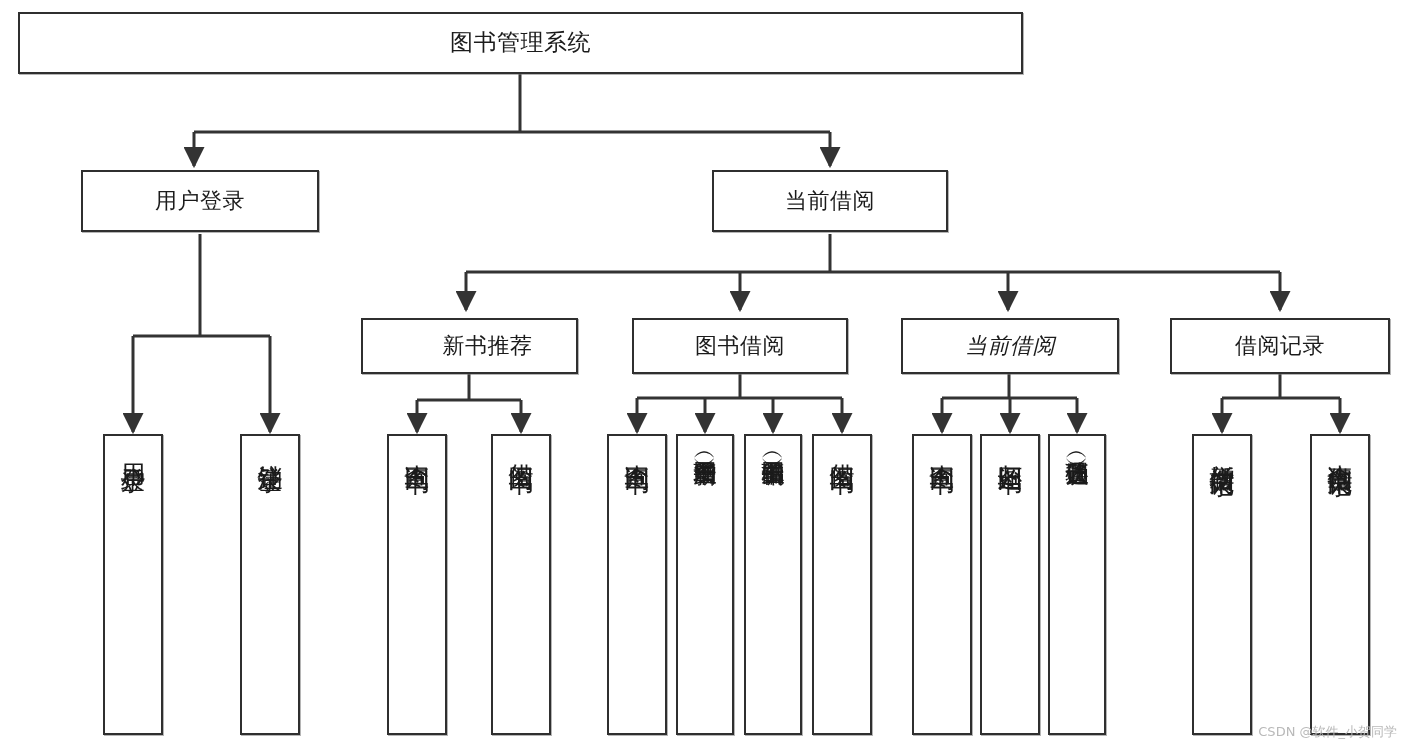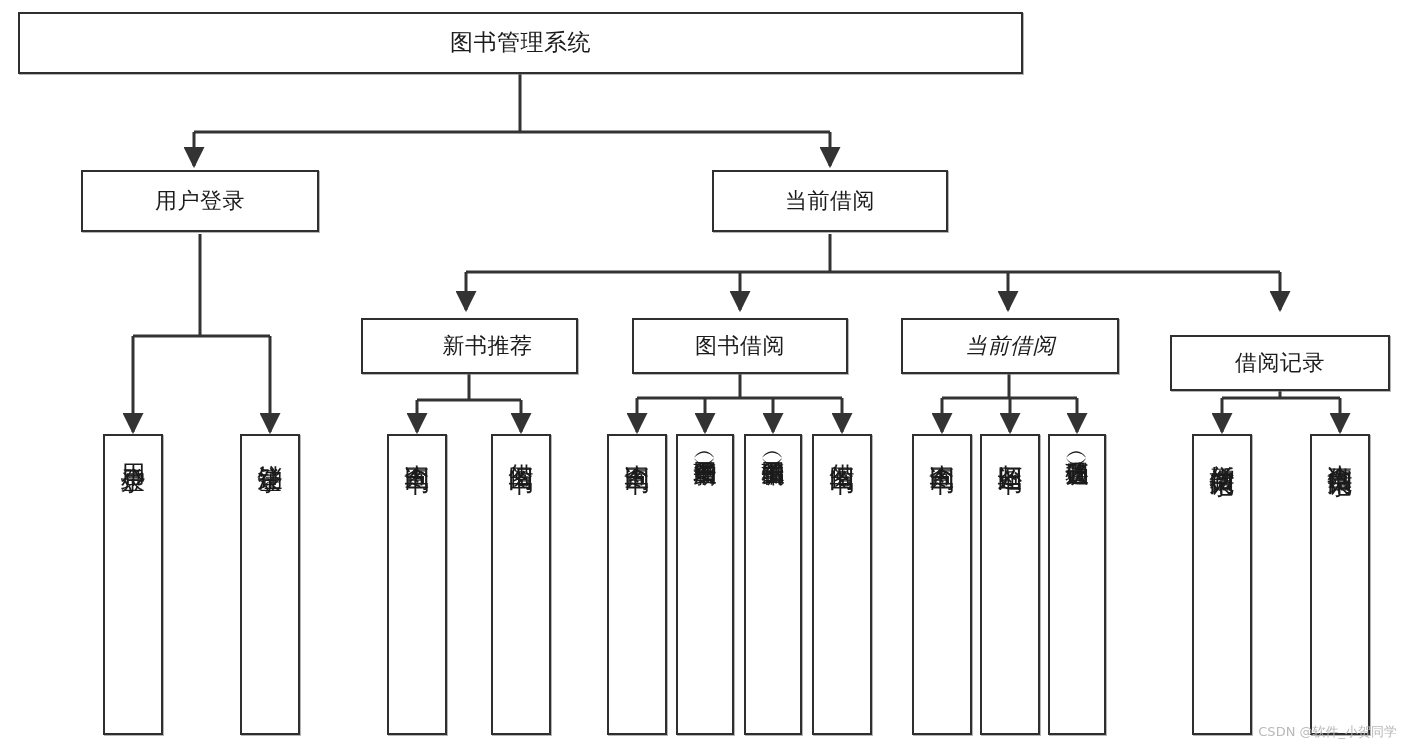--- a/index.html
+++ b/index.html
@@ -144,21 +144,21 @@
 
   <div class="node horizontal" style="left:361px; top:318px; width:217px; height:56px;padding-left:36px;">
     <span class="label">新书推荐</span>
   </div>
   <div class="node horizontal" style="left:632px; top:318px; width:216px; height:56px;">
     <span class="label">图书借阅</span>
   </div>
   <div class="node horizontal" style="left:901px; top:318px; width:218px; height:56px;font-style:italic;">
     <span class="label">当前借阅</span>
   </div>
-  <div class="node horizontal" style="left:1170px; top:318px; width:220px; height:56px;margin-top:17px;">
+  <div class="node horizontal" style="left:1170px; top:318px; width:220px; height:56px;">
     <span class="label">借阅记录</span>
   </div>
 
   <div class="node vertical" style="left:103px; top:434px; width:60px; height:301px;">
     <span class="label">用户登录</span>
   </div>
   <div class="node vertical" style="left:240px; top:434px; width:60px; height:301px;">
     <span class="label">注销登录</span>
   </div>
 

